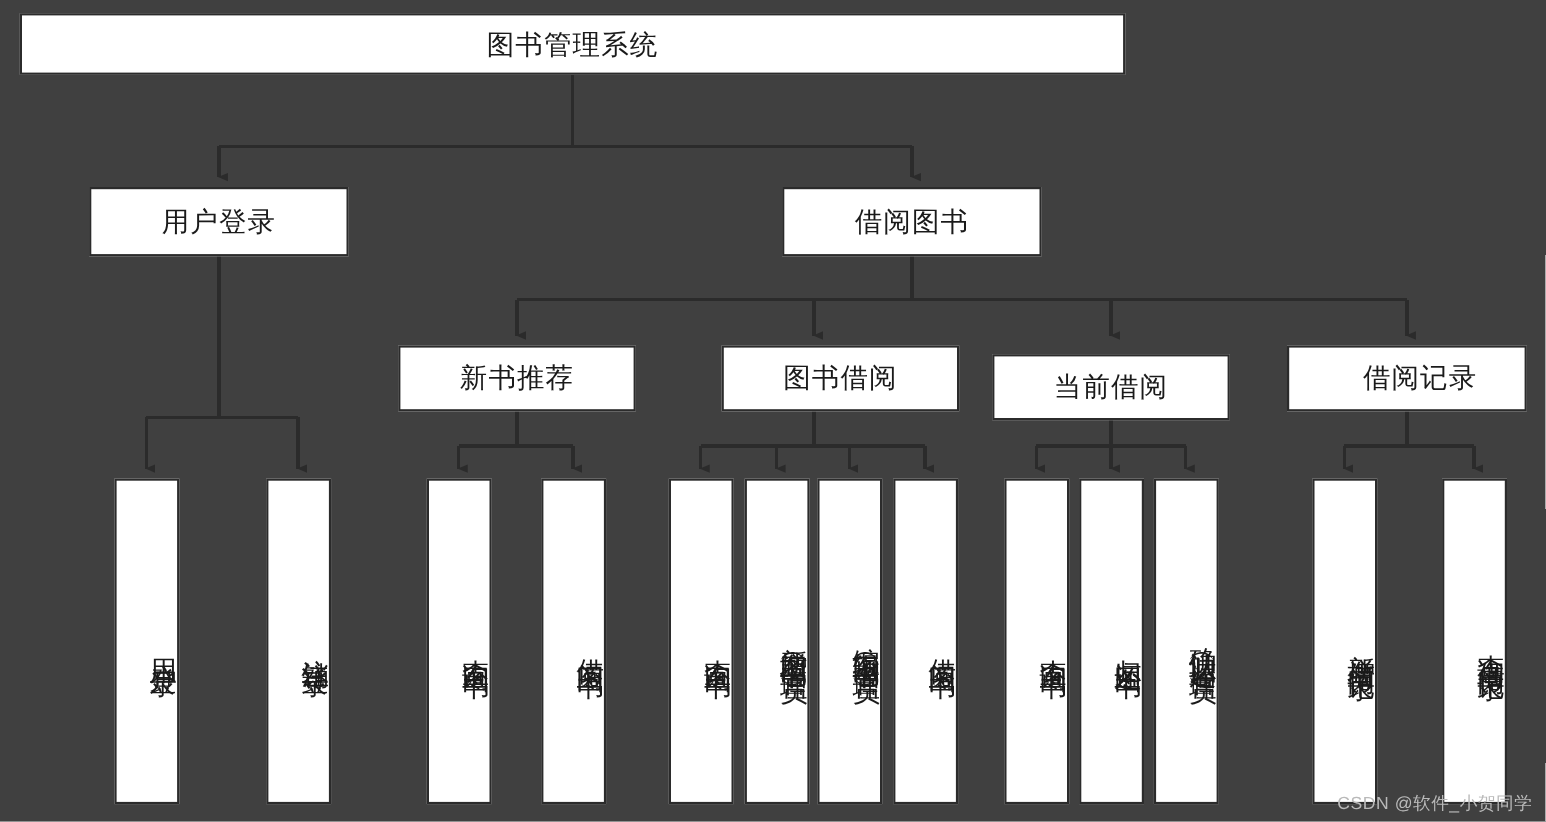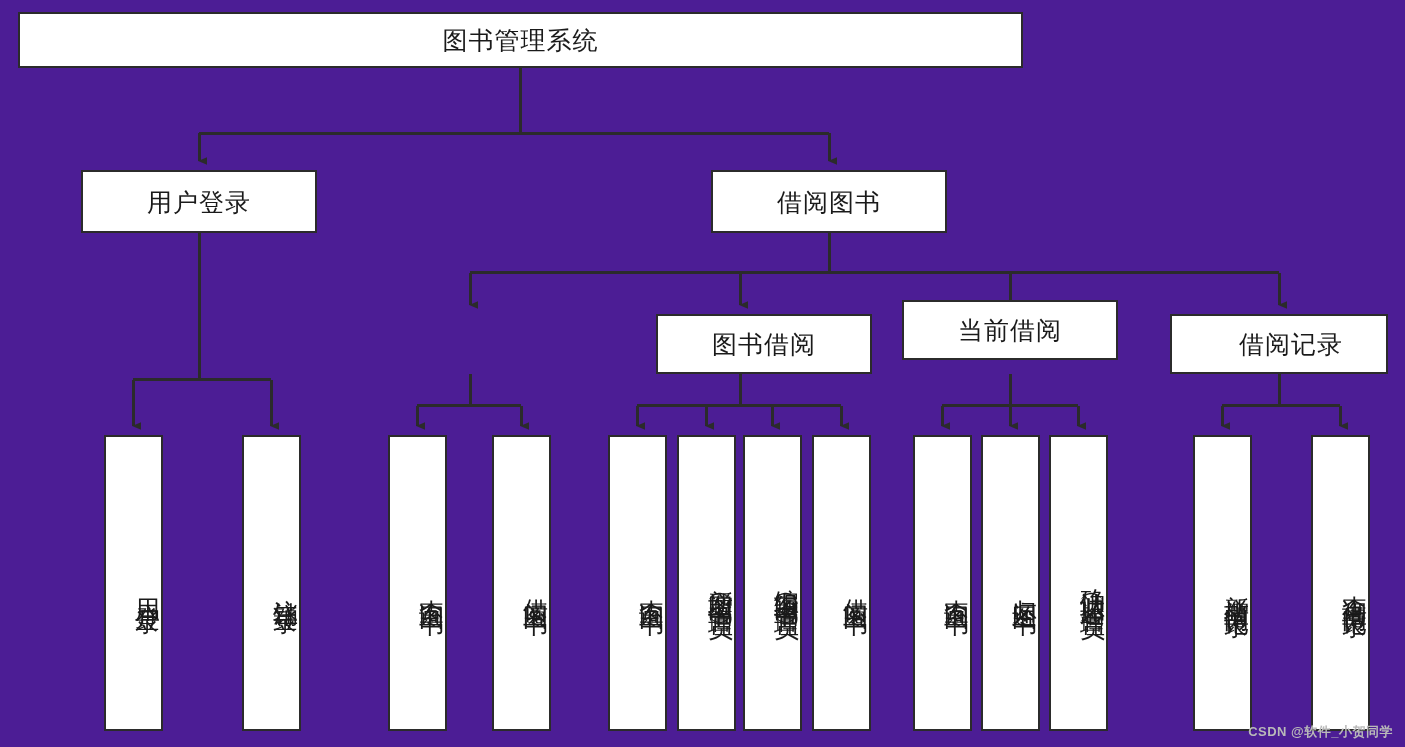--- a/index.html
+++ b/index.html
@@ -5,21 +5,21 @@
 <style>
   html, body {
     margin: 0;
     padding: 0;
     background: #ffffff;
   }
   #canvas {
     position: relative;
     width: 1405px;
     height: 747px;
-    background: #4c1d95;
+    background: #404040;
     overflow: hidden;
     font-family: "Liberation Sans", "DejaVu Sans", sans-serif;
   }
   #svg-connectors {
     position: absolute;
     left: 0;
     top: 0;
     width: 1405px;
     height: 747px;
     pointer-events: none;
@@ -57,26 +57,25 @@
   }
   .node-v .vlabel {
     writing-mode: vertical-rl;
     text-orientation: upright;
     white-space: nowrap;
   }
   .watermark {
     position: absolute;
     right: 12px;
     bottom: 6px;
-    font-size: 13px;
+    font-size: 16px;
     color: #b9b9b9;
     letter-spacing: 0.5px;
     z-index: 5;
     white-space: nowrap;
-    font-weight: bold;
   }
 </style>
 </head>
 <body>
 
 <div id="canvas">
 
   <svg id="svg-connectors" viewBox="0 0 1405 747" xmlns="http://www.w3.org/2000/svg">
     <defs>
       <marker id="arrowhead" markerWidth="9" markerHeight="9" refX="4.2" refY="8.2" orient="auto" markerUnits="userSpaceOnUse">
@@ -133,26 +132,29 @@
   </div>
 
   <div class="node node-h" style="left:81px; top:170px; width:236px; height:63px;">
     <span>用户登录</span>
   </div>
 
   <div class="node node-h" style="left:711px; top:170px; width:236px; height:63px;">
     <span>借阅图书</span>
   </div>
 
+  <div class="node node-h" style="left:362px; top:314px; width:216px; height:60px;">
+    <span>新书推荐</span>
+  </div>
 
   <div class="node node-h" style="left:656px; top:314px; width:216px; height:60px;">
     <span>图书借阅</span>
   </div>
 
-  <div class="node node-h" style="left:902px; top:300px; width:216px; height:60px;">
+  <div class="node node-h" style="left:902px; top:322px; width:216px; height:60px;">
     <span>当前借阅</span>
   </div>
 
   <div class="node node-h" style="left:1170px; top:314px; width:218px; height:60px;padding-left:24px;">
     <span>借阅记录</span>
   </div>
 
   <div class="node node-v" style="left:104px; top:435px; width:59px; height:296px;">
     <span class="vlabel">用户登录</span>
   </div>

